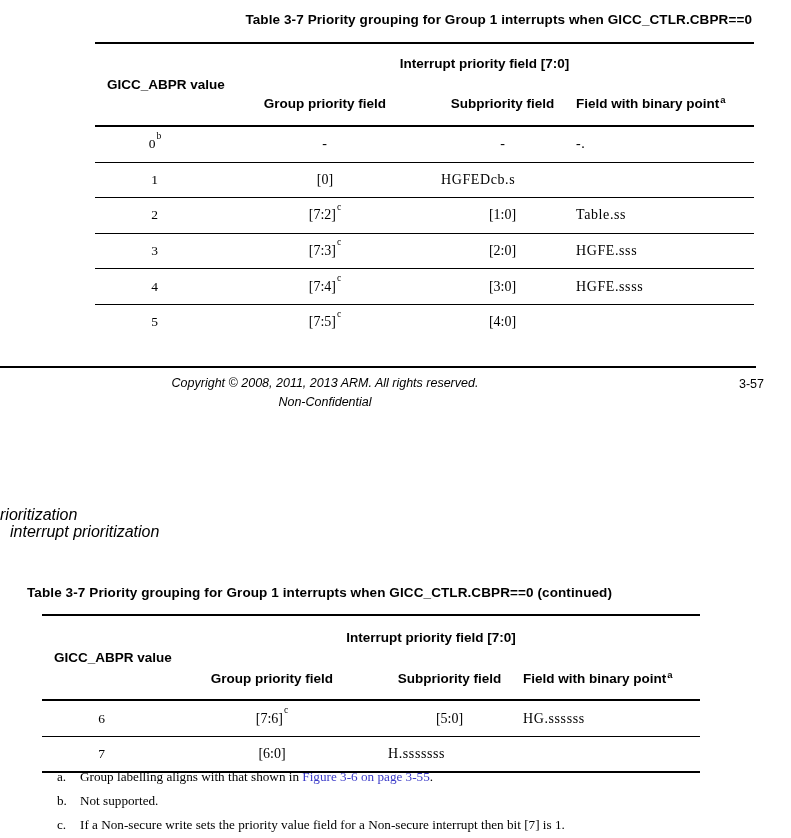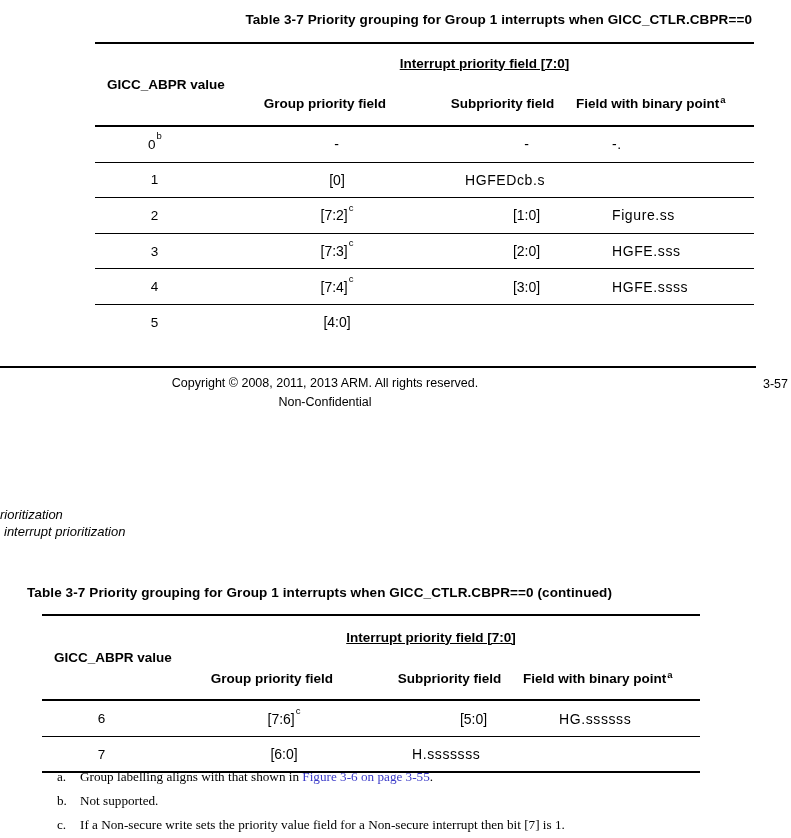--- a/index.html
+++ b/index.html
@@ -12,45 +12,45 @@
   #caption2{top:585px;left:27px;}
 
   .tbl{position:absolute;border-top:2px solid #000;}
   #table1{left:95px;top:42px;width:659px;}
   #table2{left:42px;top:614px;width:658px;}
 
   .thead{display:grid;border-bottom:2px solid #000;}
   #table1 .thead{grid-template-columns:120px 220px 135px 184px;grid-template-rows:38px 43px;}
   #table2 .thead{grid-template-columns:120px 220px 135px 183px;grid-template-rows:42px 41px;}
   .h-col1{grid-row:1/3;grid-column:1;display:flex;align-items:center;padding-left:12px;font-weight:bold;font-size:13.5px;white-space:nowrap;}
-  .h-span{grid-row:1;grid-column:2/5;display:flex;align-items:center;justify-content:center;font-weight:bold;font-size:13.5px;text-decoration:underline;}
+  .h-span{grid-row:1;grid-column:2/5;display:flex;align-items:center;justify-content:center;font-weight:bold;font-size:13.5px;}
   .h-c{grid-row:2;display:flex;align-items:center;font-weight:bold;font-size:13.5px;white-space:nowrap;}
   .h-c2{grid-column:2;justify-content:center;}
   .h-c3{grid-column:3;justify-content:center;}
   .h-c4{grid-column:4;padding-left:6px;}
   .hsup{font-size:9.5px;line-height:0;position:relative;top:-4px;margin-left:1px;font-weight:bold;}
 
-  .trow{display:grid;align-items:center;border-bottom:1px solid #000;font-family:Liberation Sans, sans-serif;font-size:14px;gap:12px;}
+  .trow{display:grid;align-items:center;border-bottom:1px solid #000;font-family:Liberation Serif, serif;font-size:14px;}
   #table1 .trow{grid-template-columns:120px 220px 135px 184px;height:34.6px;}
   #table1 .trow:last-child{border-bottom:none;}
   #table2 .trow{grid-template-columns:120px 220px 135px 183px;}
   #table2 .r6{height:35px;}
   #table2 .r7{height:34px;border-bottom:2px solid #000;}
   .c1{text-align:center;font-size:13.5px;}
   .c2{text-align:center;}
   .c3{text-align:center;}
   .c4{padding-left:6px;letter-spacing:0.6px;}
   .ssup{font-size:9.5px;line-height:0;position:relative;top:-4px;margin-left:1px;}
 
   #footer-rule{position:absolute;top:366px;left:0;width:756px;height:0;border-top:2px solid #000;}
-  #footer-copy{position:absolute;top:374px;left:125px;width:400px;text-align:center;font-size:12.5px;line-height:19px;}
-  #page-num{position:absolute;top:377px;left:688px;width:100px;text-align:right;font-size:12.5px;}
+  #footer-copy{position:absolute;top:374px;left:125px;width:400px;text-align:center;font-style:italic;font-size:12.5px;line-height:19px;}
+  #page-num{position:absolute;top:377px;left:664px;width:100px;text-align:right;font-size:12.5px;}
 
-  #margin-text{position:absolute;top:506px;left:0;font-style:italic;font-size:13px;line-height:17px;white-space:nowrap;}
-  #margin-text .l2{display:block;margin-left:4px;}
+  #margin-text{position:absolute;top:506px;left:0;font-style:italic;font-size:16px;line-height:17px;white-space:nowrap;}
+  #margin-text .l2{display:block;margin-left:10px;}
 
   #footnotes{position:absolute;left:57px;top:769px;width:710px;font-family:"Liberation Serif",serif;font-size:13.2px;}
   .fn{position:relative;padding-left:23px;line-height:16px;margin-bottom:8px;white-space:nowrap;}
   .fn-m{position:absolute;left:0;}
   .fn-link{color:var(--link-color,#3a3ac8);text-decoration:none;cursor:pointer;}
 </style>
 </head>
 <body>
 
 <div class="caption" id="caption1">Table 3-7 Priority grouping for Group 1 interrupts when GICC_CTLR.CBPR==0</div>
@@ -75,36 +75,37 @@
   </div>
   <div class="trow">
     <div class="c1"><span>1</span><sup class="ssup"></sup></div>
     <div class="c3">[0]</div>
     <div class="c4">HGFEDcb.s</div>
   </div>
   <div class="trow">
     <div class="c1"><span>2</span><sup class="ssup"></sup></div>
     <div class="c2"><span>[7:2]</span><sup class="ssup">c</sup></div>
     <div class="c3">[1:0]</div>
-    <div class="c4">Figure.ss</div>
+    <div class="c4">Table.ss</div>
   </div>
   <div class="trow">
     <div class="c1"><span>3</span><sup class="ssup"></sup></div>
     <div class="c2"><span>[7:3]</span><sup class="ssup">c</sup></div>
     <div class="c3">[2:0]</div>
     <div class="c4">HGFE.sss</div>
   </div>
   <div class="trow">
     <div class="c1"><span>4</span><sup class="ssup"></sup></div>
     <div class="c2"><span>[7:4]</span><sup class="ssup">c</sup></div>
     <div class="c3">[3:0]</div>
     <div class="c4">HGFE.ssss</div>
   </div>
   <div class="trow">
     <div class="c1"><span>5</span><sup class="ssup"></sup></div>
+    <div class="c2"><span>[7:5]</span><sup class="ssup">c</sup></div>
     <div class="c3">[4:0]</div>
   </div>
 </div>
 
 <div id="footer-rule"></div>
 <div id="footer-copy">
   <div>Copyright © 2008, 2011, 2013 ARM. All rights reserved.</div>
   <div>Non-Confidential</div>
 </div>
 <div id="page-num">3-57</div>

